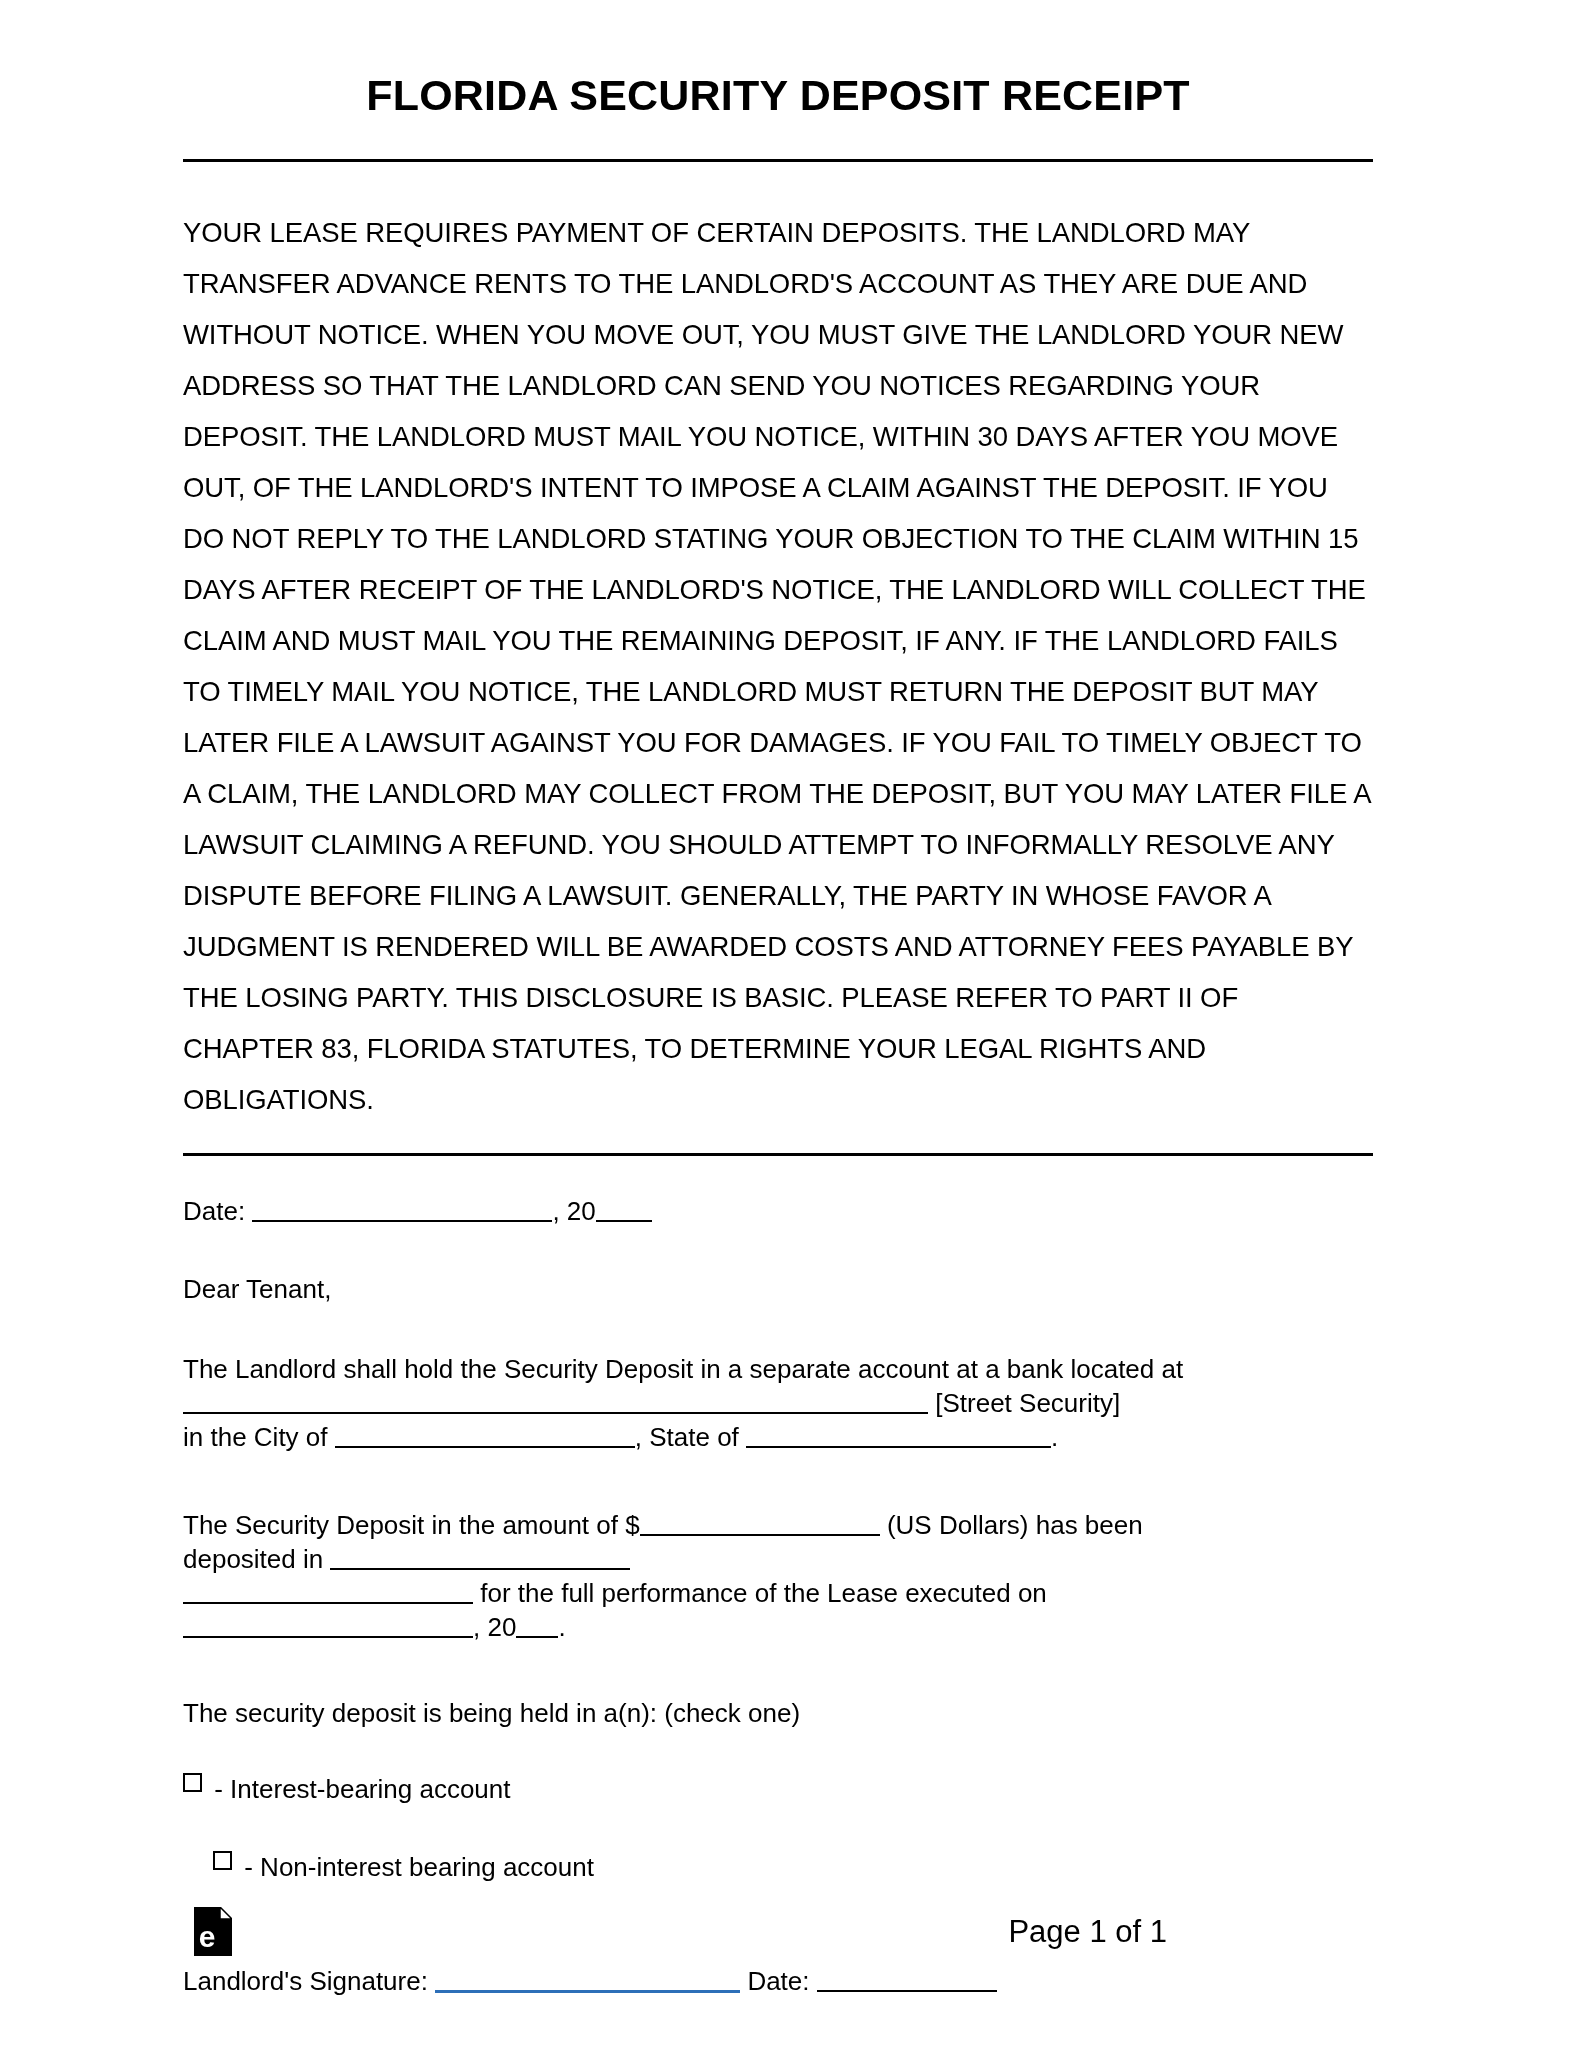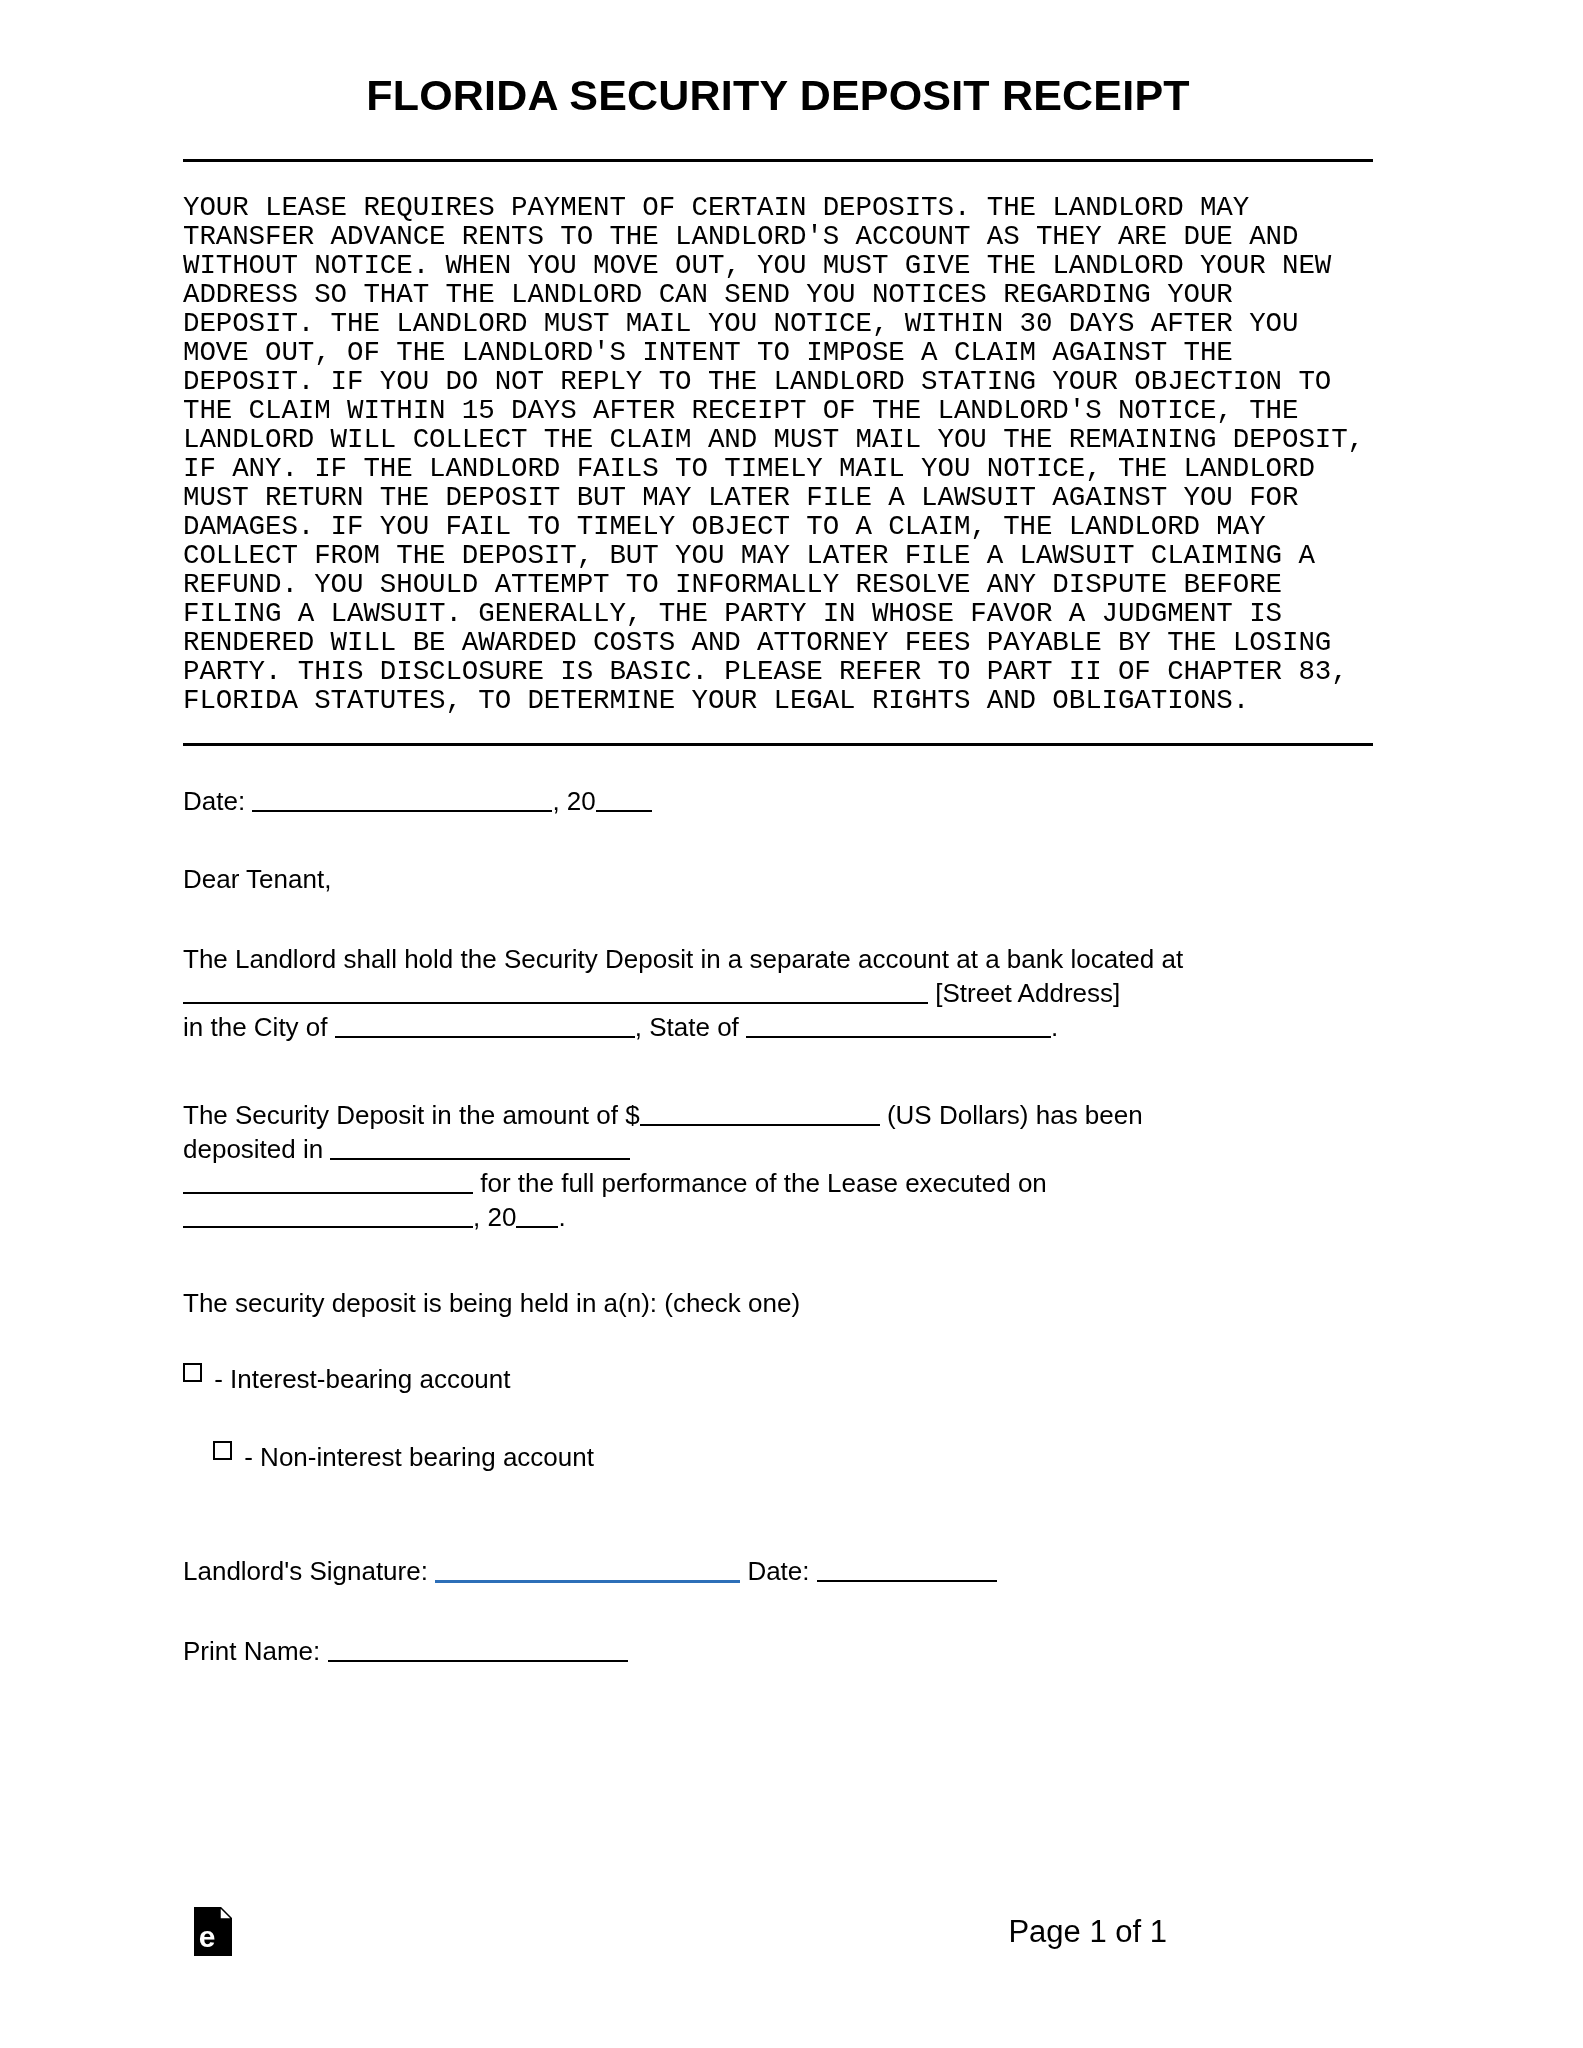--- a/index.html
+++ b/index.html
@@ -44,27 +44,26 @@
     border: 0;
     border-top: 3px solid #000;
     margin: 0;
     width: 100%;
   }
   .rule-top { margin-top: 40px; }
   .rule-mid { margin-top: 28px; }
 
   
   .disclosure {
-    margin-top: 31px;
+    margin-top: 45px;
     font-size: 27.5px;
-    line-height: 29px;
+    line-height: 51px;
     text-align: left;
     letter-spacing: -0.1px;
     white-space: pre-line;
-    font-family: Liberation Mono, monospace;
   }
 
   
   .body-block { font-size: 26px; line-height: 34px; }
 
   .line-row {
     display: flex;
     align-items: flex-start;
     flex-wrap: nowrap;
     white-space: pre;
@@ -160,21 +159,21 @@
         <span class="blank blank-yy"></span>
       </div>
 
       <div class="salutation">Dear Tenant,</div>
 
       <div class="para-bank">
         <div>The Landlord shall hold the Security Deposit in a separate account at a bank located at</div>
         <div class="line-row">
           <span class="blank blank-street"></span>
           <span>&nbsp;</span>
-          <span>[Street Address]</span>
+          <span>[Street Security]</span>
         </div>
         <div class="line-row">
           <span>in the City of</span>
           <span>&nbsp;</span>
           <span class="blank blank-city"></span>
           <span>, State of</span>
           <span>&nbsp;</span>
           <span class="blank blank-state"></span>
           <span>.</span>
         </div>

